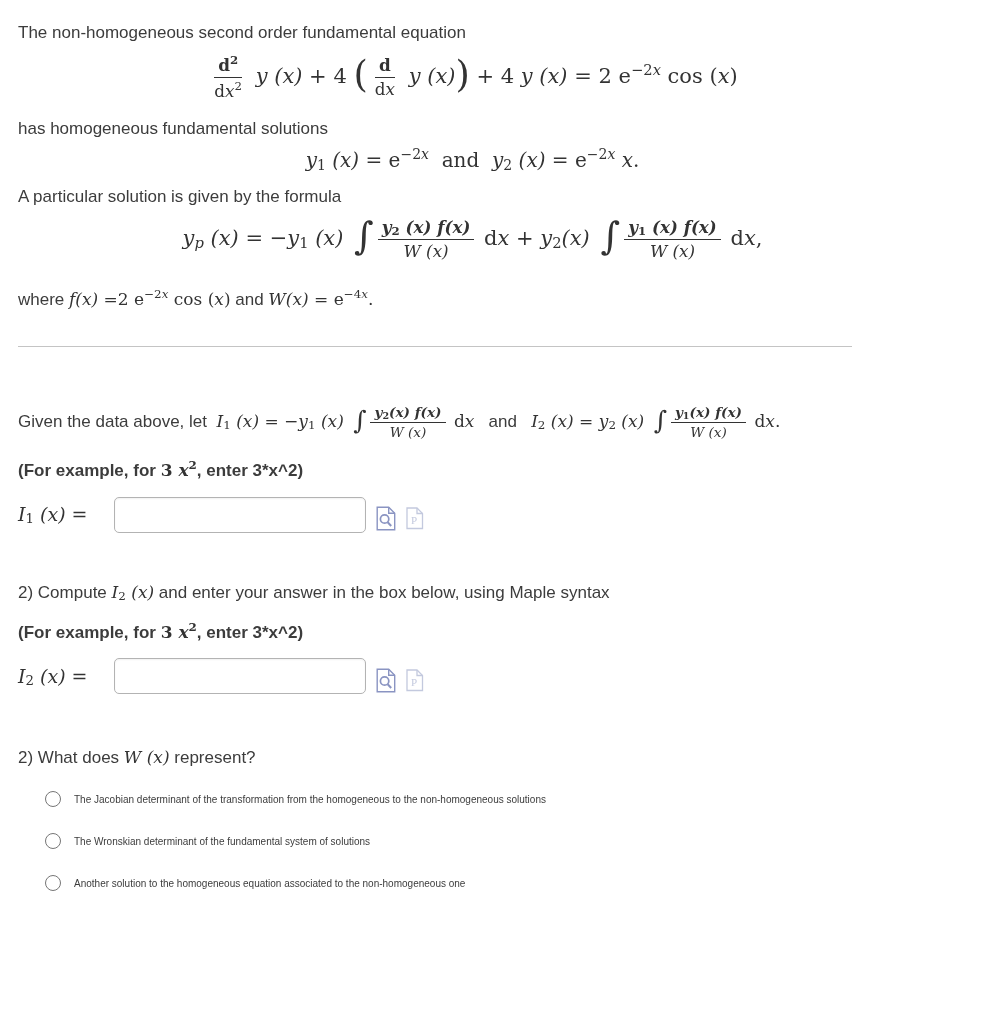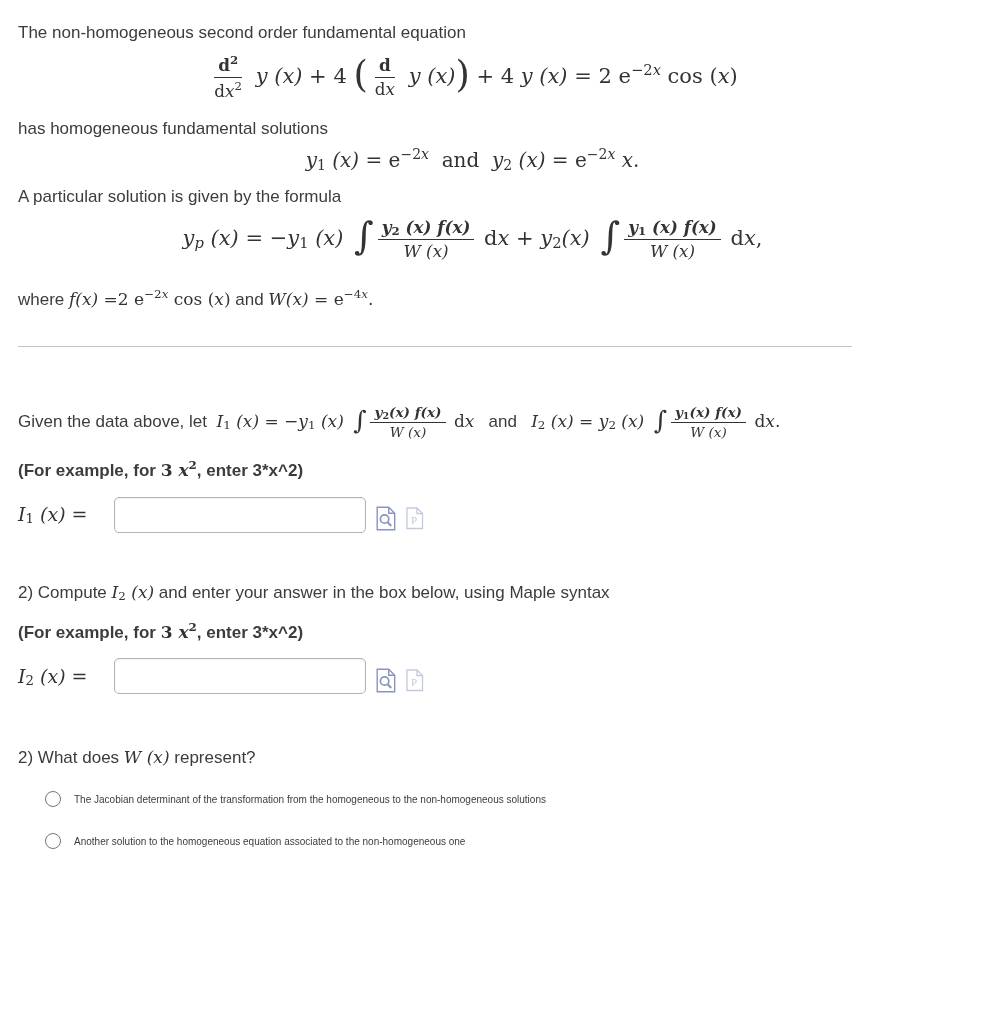--- a/index.html
+++ b/index.html
@@ -150,17 +150,21 @@
 
   <p class="para math mixed q q3"><span class="m-tx">2) What does </span><span class="m-it">W (x)</span><span class="m-tx"> represent?</span></p>
 
   <div class="options">
     <label class="option">
       <input type="radio" name="q3" class="radio" style="">
       <span class="option-text">The Jacobian determinant of the transformation from the homogeneous to the non-homogeneous solutions</span>
     </label>
     <label class="option">
       <input type="radio" name="q3" class="radio" style="">
+      <span class="option-text">The Wronskian determinant of the fundamental system of solutions</span>
+    </label>
+    <label class="option">
+      <input type="radio" name="q3" class="radio" style="">
       <span class="option-text">Another solution to the homogeneous equation associated to the non-homogeneous one</span>
     </label>
   </div>
 
 </div>
 
 </body></html>

